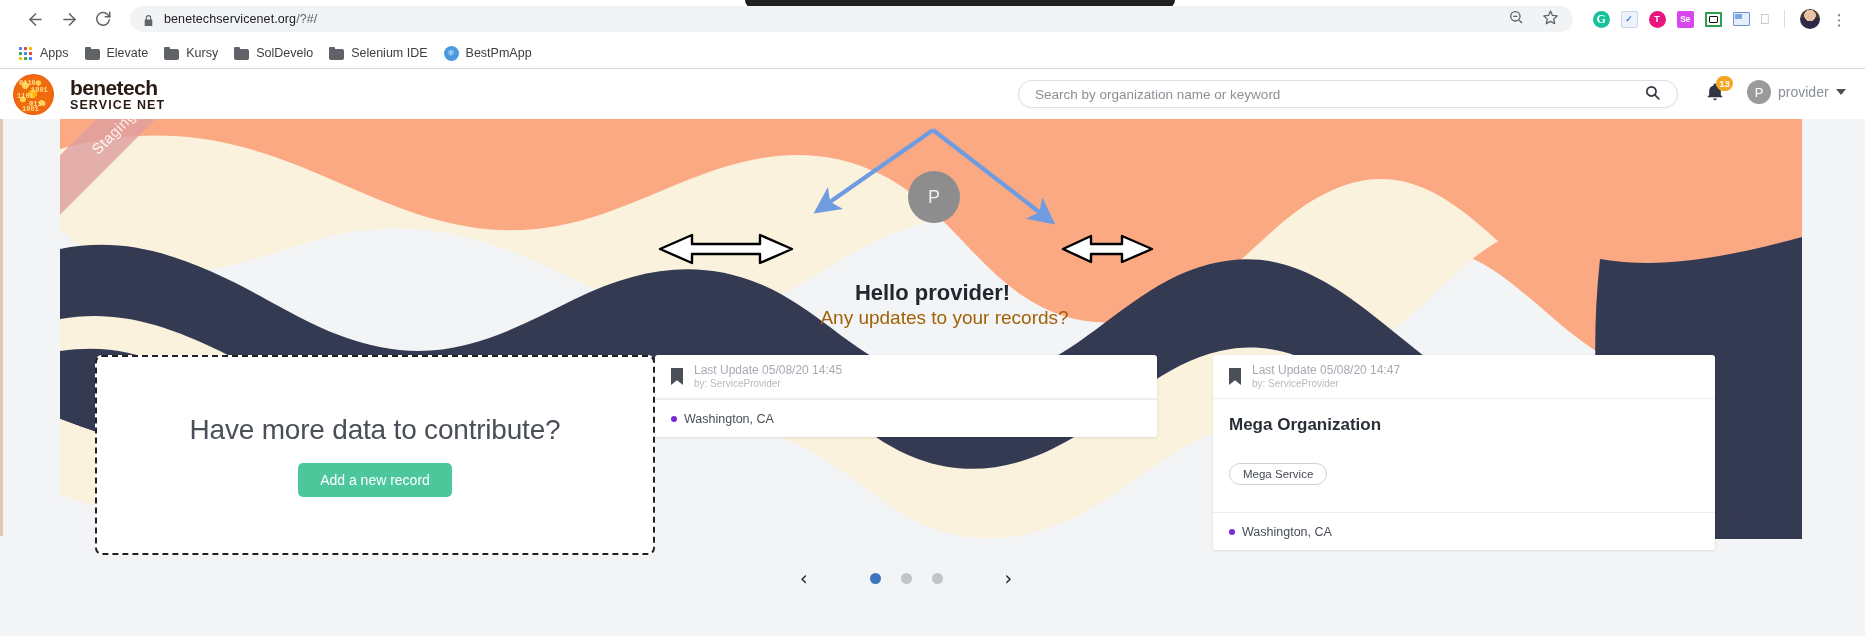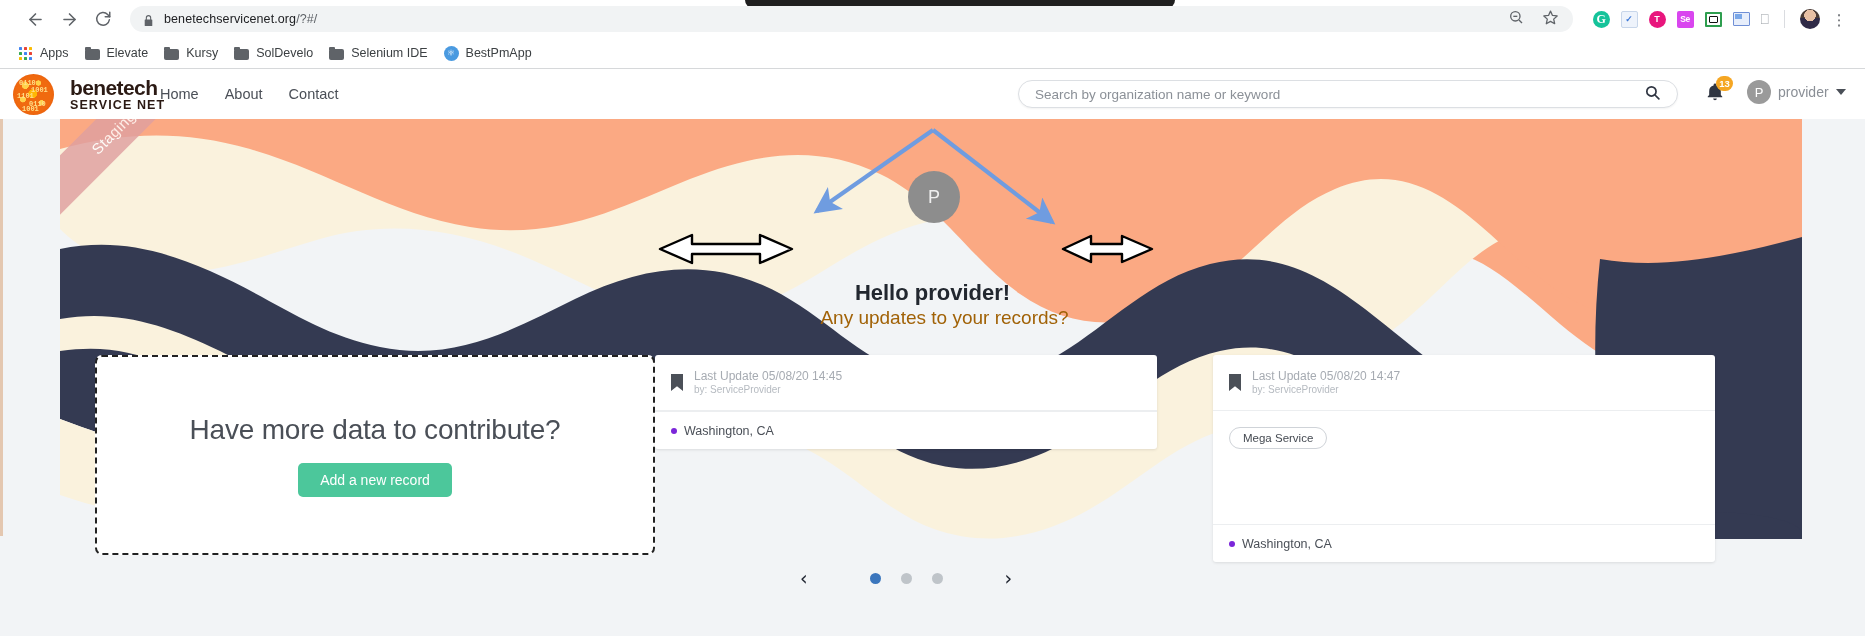--- a/index.html
+++ b/index.html
@@ -122,21 +122,21 @@
                 align-items:center; justify-content:center; z-index:5; }
   .contribute h2 { font-size:28px; font-weight:normal; color:#4a4f57; margin-bottom:17px; letter-spacing:-.2px; }
   .add-btn { background:#4cc79b; color:#ffffff; border:0; border-radius:5px; padding:9px 22px;
              font-size:14px; font-family:"Liberation Sans", sans-serif; cursor:pointer; }
 
   
   .card { position:absolute; top:286px; width:502px; background:#ffffff; border-radius:3px;
           box-shadow:0 1px 3px rgba(0,0,0,.10); z-index:5; }
   .card-1 { left:655px; }
   .card-2 { left:1213px; }
-  .card-head { height:56px; border-bottom:1px solid #eceef0; display:flex; align-items:center; padding:0 16px; gap:11px; }
+  .card-head { height:44px; border-bottom:1px solid #eceef0; display:flex; align-items:center; padding:0 16px; gap:11px; }
   .bookmark-ico { width:12px; height:17px; background:#4b5058; flex:0 0 auto;
                   clip-path: polygon(0 0, 100% 0, 100% 100%, 50% 72%, 0 100%); }
   .card-head-txt { line-height:1.25; }
   .card-head-txt .t1 { font-size:12px; color:#a6abb2; display:block; }
   .card-head-txt .t2 { font-size:10px; color:#b6bbc1; display:block; }
   .card-body { padding:16px 16px 6px 16px; height:113px; }
   .card-title { font-size:17px; font-weight:bold; color:#2a2f37; margin-bottom:28px; }
   .chip { display:inline-block; border:1px solid #cfd3d8; border-radius:13px; padding:4px 13px;
           font-size:11.5px; color:#454a52; }
   .card-foot { border-top:1px solid #eceef0; height:38px; display:flex; align-items:center; padding:0 16px; gap:7px; }
@@ -263,25 +263,20 @@
         <span style="left:4px;top:18px;">1101</span>
           <span style="left:16px;top:26px;">0110</span>
         <span style="left:9px;top:31px;">1001</span>
       </span>
       <span class="logo-text">
         <span class="l1">benetech</span>
         <span class="l2">SERVICE NET</span>
       </span>
     </div>
 
-    <nav class="site-nav">
-      <a href="#">Home</a>
-      <a href="#">About</a>
-      <a href="#">Contact</a>
-    </nav>
 
     <div class="search-box">
       <input type="text" placeholder="Search by organization name or keyword" style="">
       <span class="search-ico">
         <svg width="17" height="17" viewBox="0 0 24 24" fill="none" stroke="currentColor" stroke-width="2.4" stroke-linecap="round">
             <circle cx="10.5" cy="10.5" r="6.5"></circle>
             <line x1="15.5" y1="15.5" x2="21" y2="21"></line>
           </svg>
       </span>
     </div>
@@ -347,20 +342,21 @@
 
   <div class="card card-2">
     <div class="card-head">
       <span class="bookmark-ico"></span>
       <span class="card-head-txt">
         <span class="t1">Last Update 05/08/20 14:47</span>
         <span class="t2">by: ServiceProvider</span>
       </span>
     </div>
     <div class="card-body">
+      <div class="card-title">Mega Organization</div>
       <span class="chip">Mega Service</span>
     </div>
     <div class="card-foot">
       <span class="loc-dot"></span>
       <span class="loc-txt">Washington, CA</span>
     </div>
   </div>
 
   <div class="carousel">
     <span class="car-arrow">‹</span>

